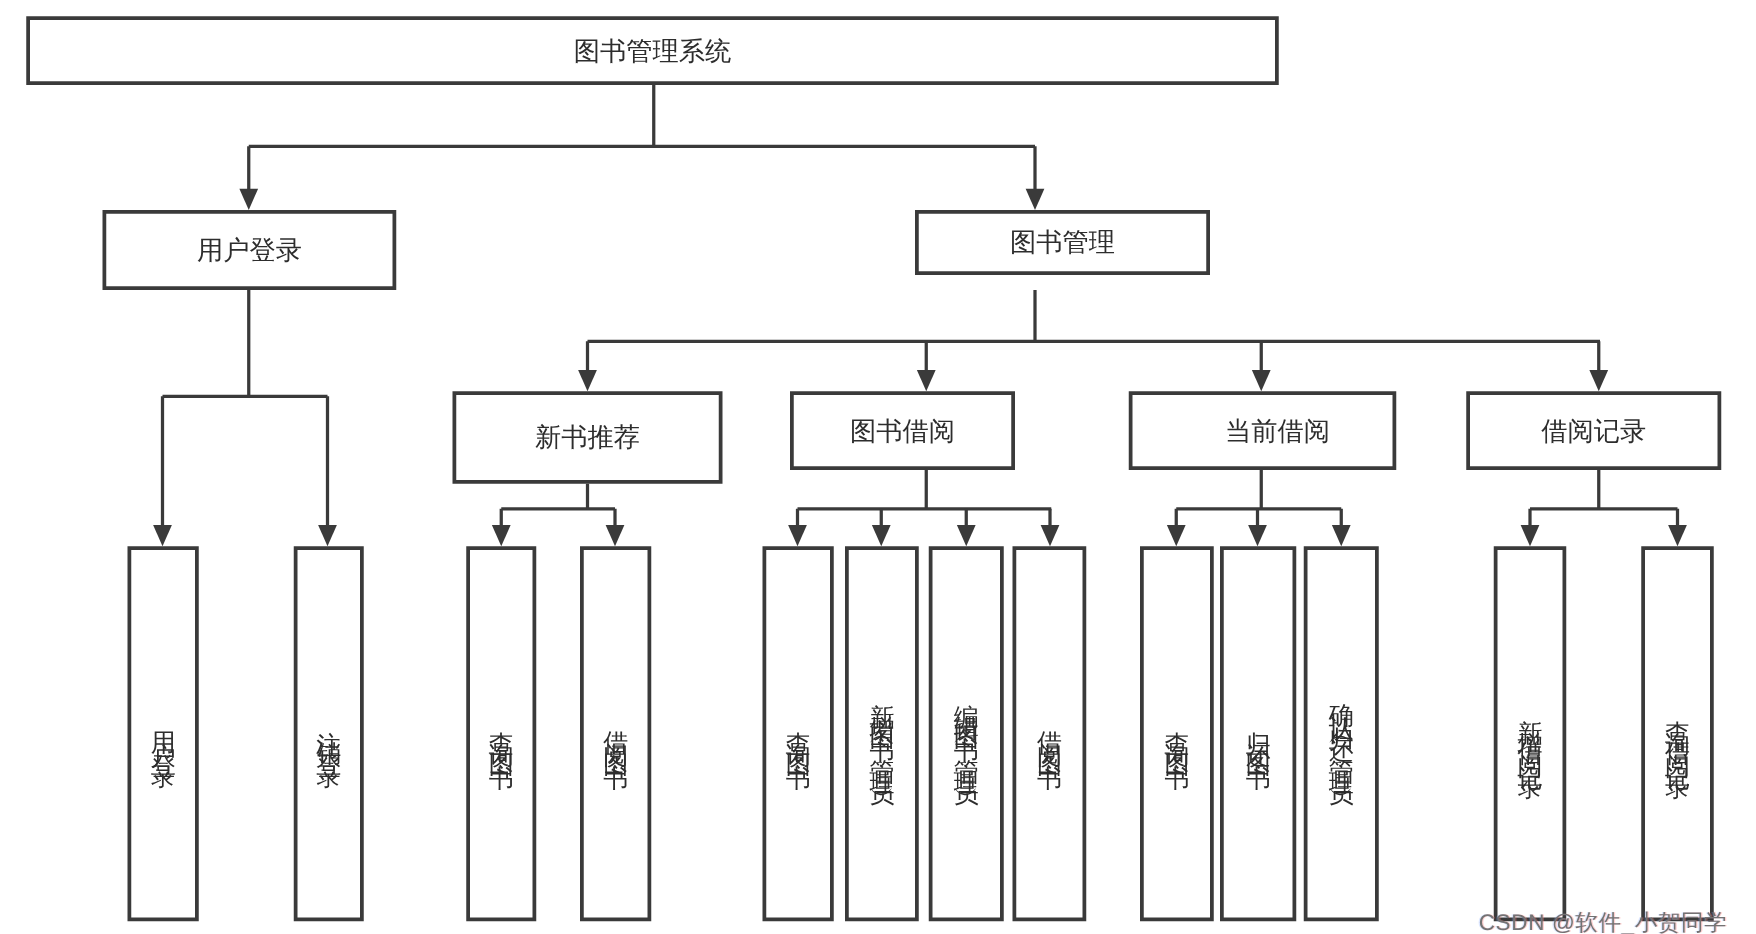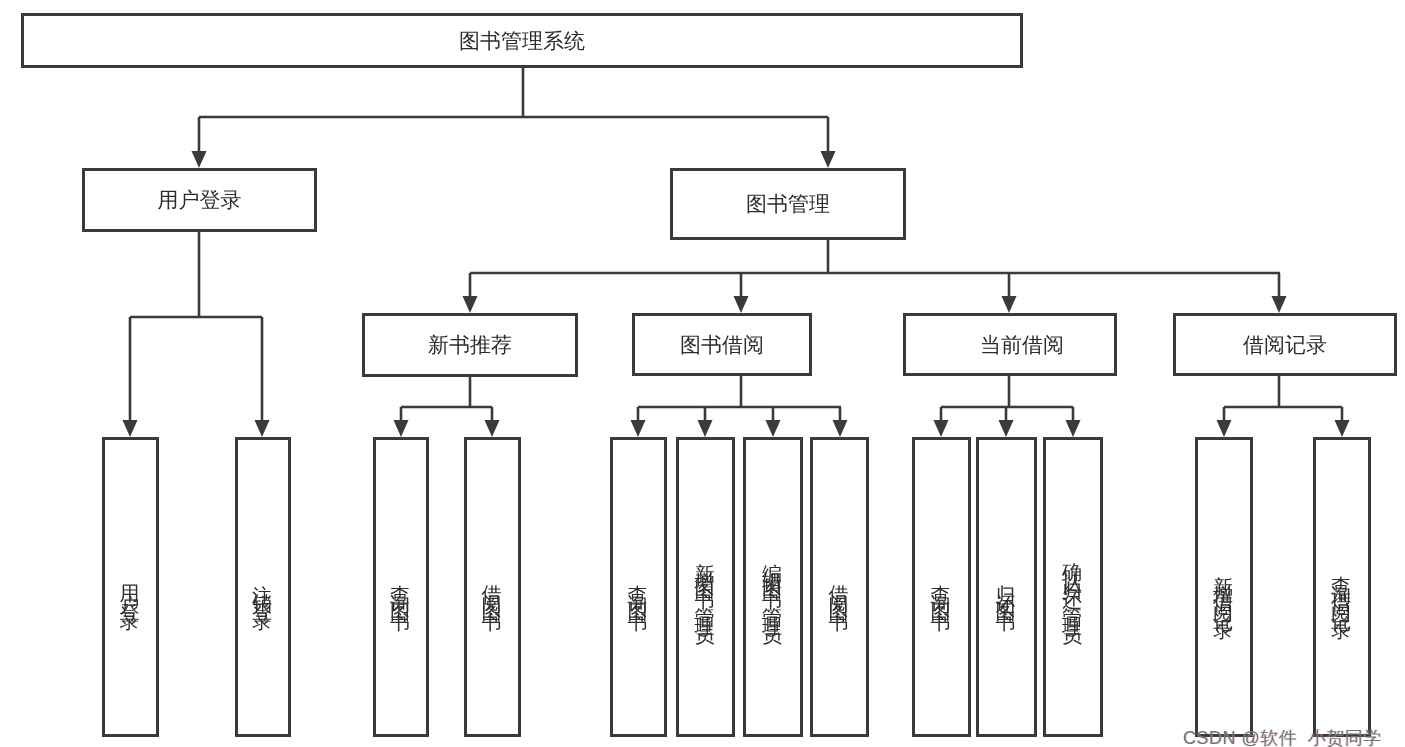--- a/index.html
+++ b/index.html
@@ -101,25 +101,25 @@
       <line x1="1073" y1="407" x2="1073" y2="422" stroke="#3a3a3a" stroke-width="2.6"></line>
       <polygon points="1065.5,420 1080.5,420 1073,437" fill="#3a3a3a"></polygon>
       <line x1="1224" y1="407" x2="1224" y2="422" stroke="#3a3a3a" stroke-width="2.6"></line>
       <polygon points="1216.5,420 1231.5,420 1224,437" fill="#3a3a3a"></polygon>
       <line x1="1342" y1="407" x2="1342" y2="422" stroke="#3a3a3a" stroke-width="2.6"></line>
       <polygon points="1334.5,420 1349.5,420 1342,437" fill="#3a3a3a"></polygon>
     </svg>
   <div id="nodes">
       <div class="node" style="left: 21px; top: 13px; width: 1002px; height: 55px;">图书管理系统</div>
       <div class="node" style="left: 82px; top: 168px; width: 235px; height: 64px;">用户登录</div>
-      <div class="node" style="left: 670px; top: 168px; width: 236px; height: 72px;">图书管理</div>
-      <div class="node" style="left: 362px; top: 313px; width: 216px; height: 64px;">新书推荐</div>
+      <div class="node" style="left: 732px; top: 168px; width: 236px; height: 52px;">图书管理</div>
+      <div class="node" style="left: 362px; top: 313px; width: 216px; height: 74px;">新书推荐</div>
       <div class="node" style="left: 632px; top: 313px; width: 180px; height: 63px;">图书借阅</div>
       <div class="node" style="left: 903px; top: 313px; width: 214px; height: 63px; padding-left: 24px;">当前借阅</div>
-      <div class="node" style="left: 1173px; top: 313px; width: 224px; height: 63px;">借阅记录</div>
+      <div class="node" style="left: 1173px; top: 313px; width: 204px; height: 63px;">借阅记录</div>
       <div class="node v" style="left: 102px; top: 437px; width: 57px; height: 300px;">用户登录</div>
       <div class="node v" style="left: 235px; top: 437px; width: 56px; height: 300px;">注销登录</div>
       <div class="node v" style="left: 373px; top: 437px; width: 56px; height: 300px;">查询图书</div>
       <div class="node v" style="left: 464px; top: 437px; width: 57px; height: 300px;">借阅图书</div>
       <div class="node v" style="left: 610px; top: 437px; width: 57px; height: 300px;">查询图书</div>
       <div class="node v" style="left: 676px; top: 437px; width: 59px; height: 300px;">新增图书（管理员）</div>
       <div class="node v" style="left: 743px; top: 437px; width: 60px; height: 300px;">编辑图书（管理员）</div>
       <div class="node v" style="left: 810px; top: 437px; width: 59px; height: 300px;">借阅图书</div>
       <div class="node v" style="left: 912px; top: 437px; width: 59px; height: 300px;">查询图书</div>
       <div class="node v" style="left: 976px; top: 437px; width: 61px; height: 300px;">归还图书</div>

